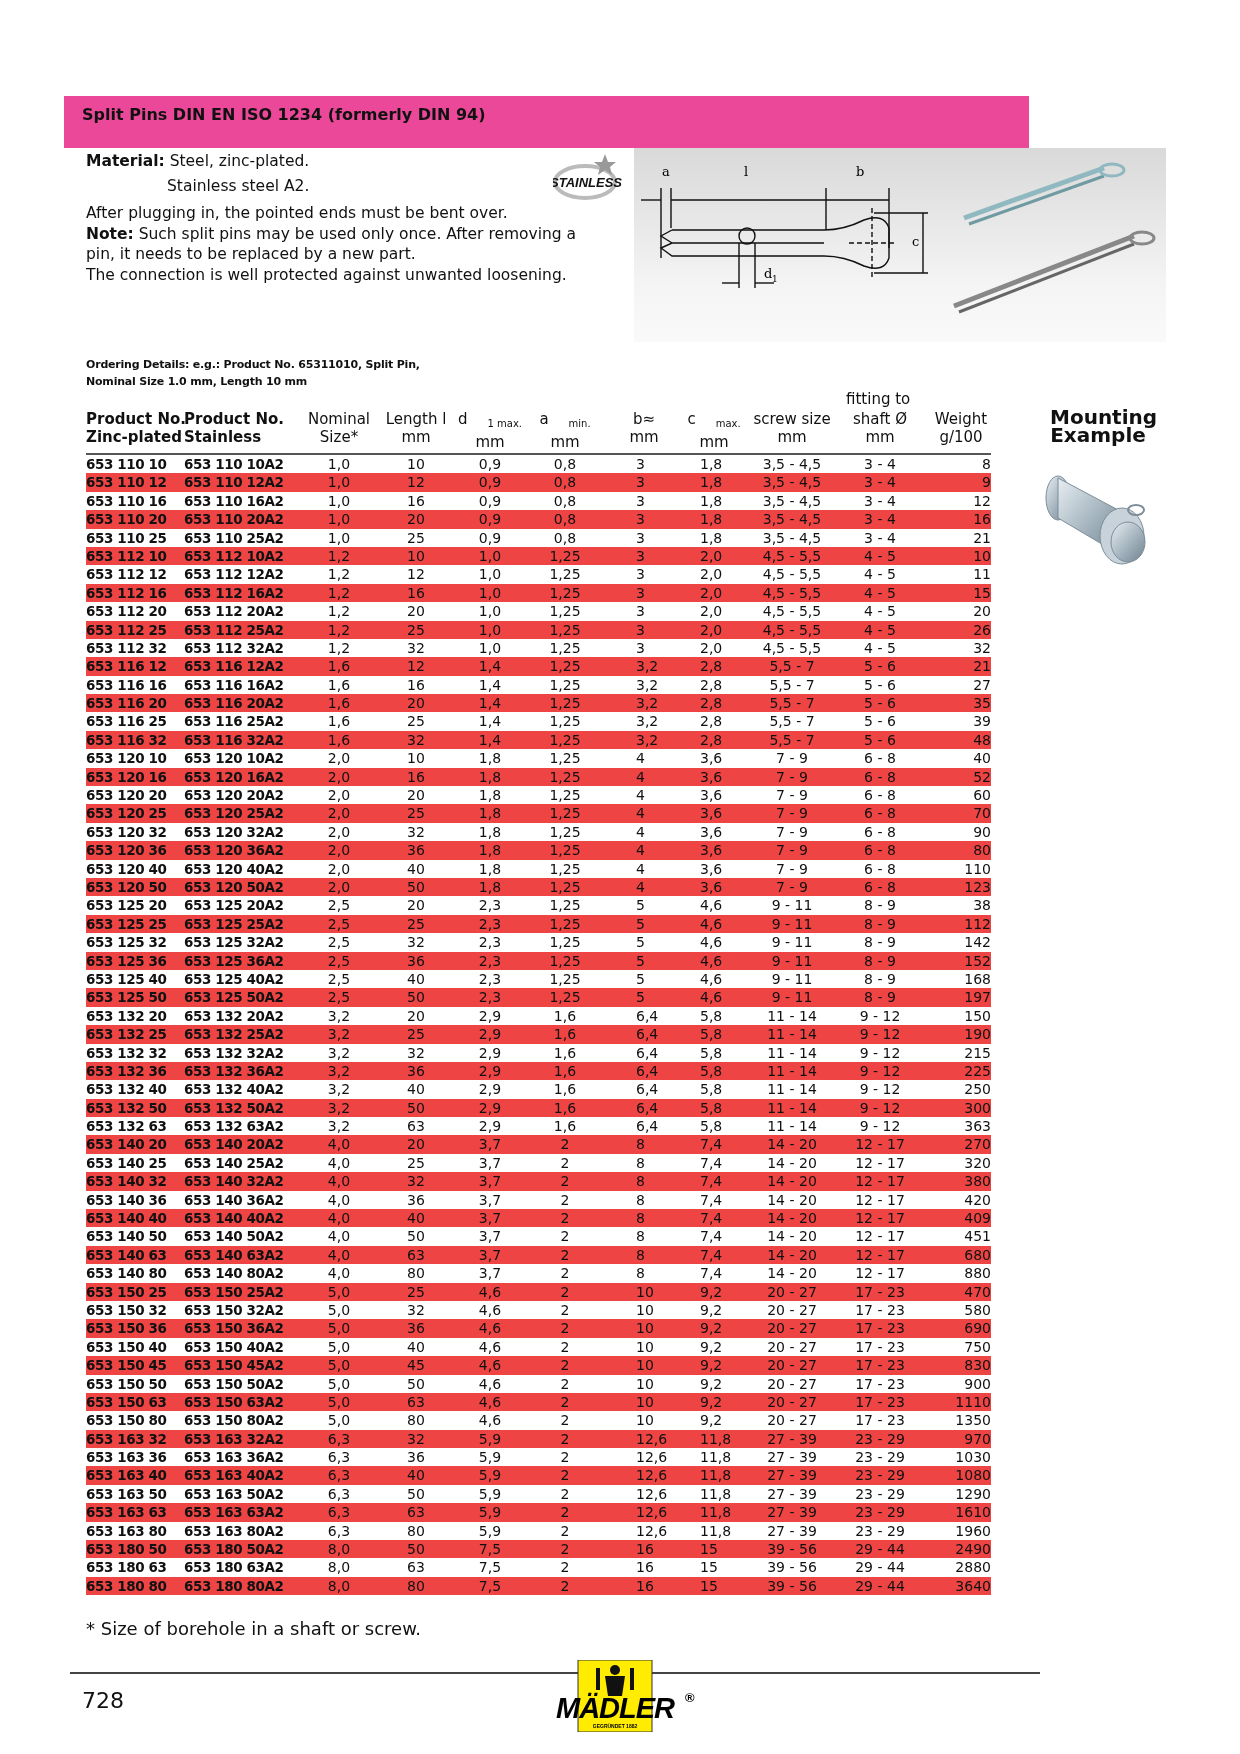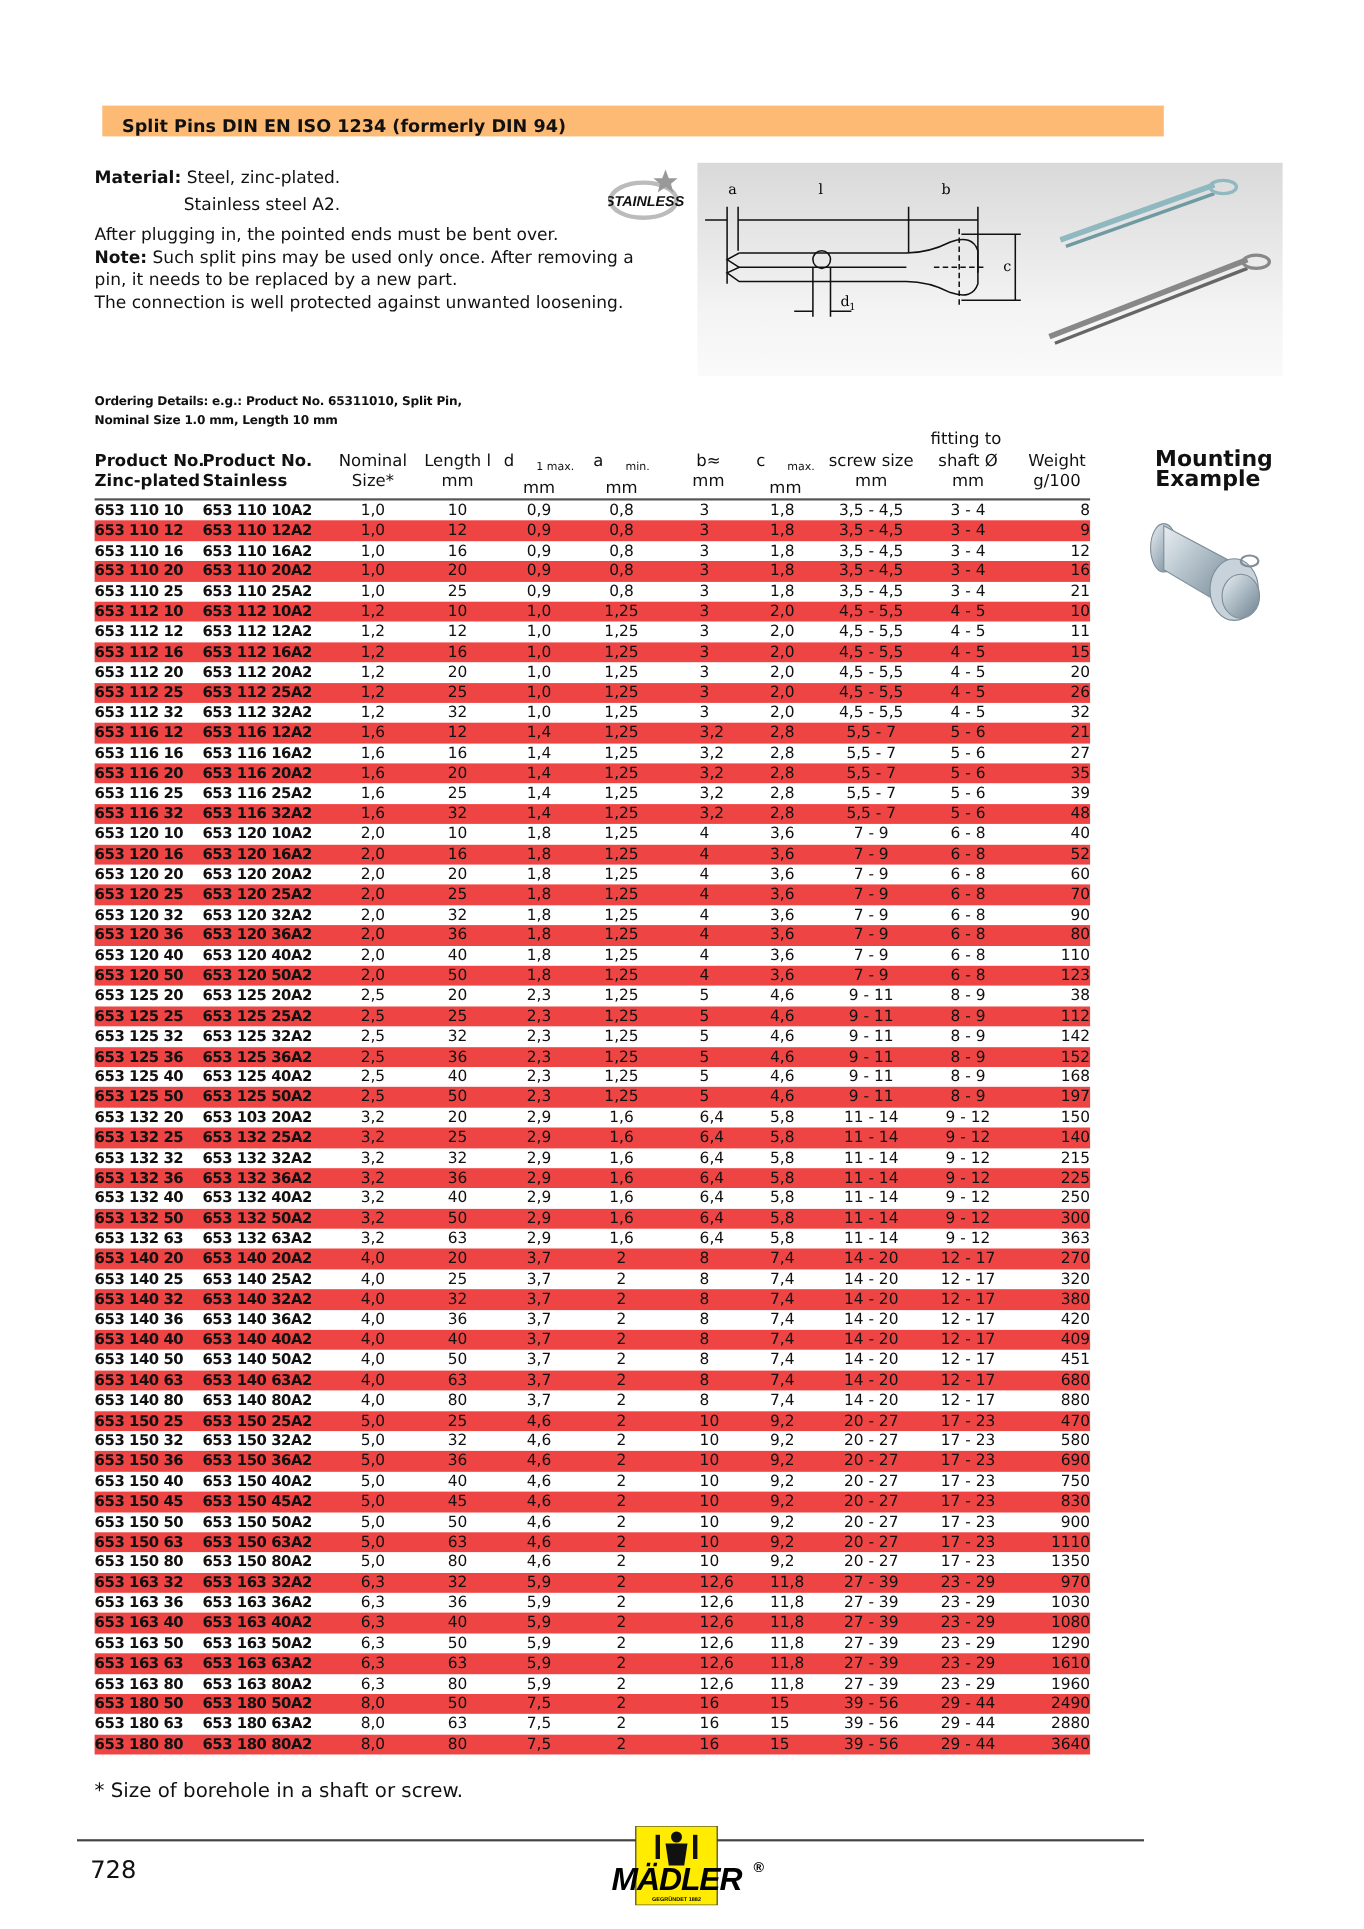--- a/index.html
+++ b/index.html
@@ -1,17 +1,17 @@
 <!DOCTYPE html>
 <html><head>
 <meta charset="utf-8">
 <style>
   html, body { margin: 0; padding: 0; background: #ffffff; }
   body { width: 1240px; height: 1754px; position: relative; overflow: hidden; font-family: "DejaVu Sans", sans-serif; color: #111; }
-  .title-bar { position: absolute; left: 93px; top: 96px; width: 965px; height: 28px; background: #fdba74; }
+  .title-bar { position: absolute; left: 64px; top: 96px; width: 965px; height: 52px; background: #ec4899; }
   .title-bar span { position: absolute; left: 18px; top: 9px; font-weight: bold; font-size: 16px; }
   .material { position: absolute; left: 86px; top: 149px; font-size: 15.5px; line-height: 25px; }
   .material b { font-weight: bold; }
   .material .ind { padding-left: 81px; }
   .desc { position: absolute; left: 86px; top: 203px; font-size: 15.5px; line-height: 20.5px; width: 520px; }
   .stainless-logo { position: absolute; left: 553px; top: 152px; width: 70px; height: 52px; }
   .diagram { position: absolute; left: 634px; top: 148px; width: 532px; height: 194px; background: linear-gradient(180deg, #d9d9d9 0%, #f4f4f4 70%, #fafafa 100%); }
   .order { position: absolute; left: 86px; top: 356px; font-size: 11px; line-height: 17px; font-weight: bold; letter-spacing: -0.2px; }
   .tbl-head { position: absolute; left: 86px; top: 390px; width: 905px; height: 60px; font-size: 15px; }
   .tbl-head .h { position: absolute; text-align: center; line-height: 18px; }
@@ -547,21 +547,21 @@
       <span class="c4">2,3</span>
       <span class="c5">1,25</span>
       <span class="c6">5</span>
       <span class="c7">4,6</span>
       <span class="c8">9 - 11</span>
       <span class="c9">8 - 9</span>
       <span class="c10">197</span>
     </div>
     <div class="row">
       <span class="c0">653 132 20</span>
-      <span class="c1">653 103 20A2</span>
+      <span class="c1">653 132 20A2</span>
       <span class="c2">3,2</span>
       <span class="c3">20</span>
       <span class="c4">2,9</span>
       <span class="c5">1,6</span>
       <span class="c6">6,4</span>
       <span class="c7">5,8</span>
       <span class="c8">11 - 14</span>
       <span class="c9">9 - 12</span>
       <span class="c10">150</span>
     </div>
@@ -569,21 +569,21 @@
       <span class="c0">653 132 25</span>
       <span class="c1">653 132 25A2</span>
       <span class="c2">3,2</span>
       <span class="c3">25</span>
       <span class="c4">2,9</span>
       <span class="c5">1,6</span>
       <span class="c6">6,4</span>
       <span class="c7">5,8</span>
       <span class="c8">11 - 14</span>
       <span class="c9">9 - 12</span>
-      <span class="c10">140</span>
+      <span class="c10">190</span>
     </div>
     <div class="row">
       <span class="c0">653 132 32</span>
       <span class="c1">653 132 32A2</span>
       <span class="c2">3,2</span>
       <span class="c3">32</span>
       <span class="c4">2,9</span>
       <span class="c5">1,6</span>
       <span class="c6">6,4</span>
       <span class="c7">5,8</span>

